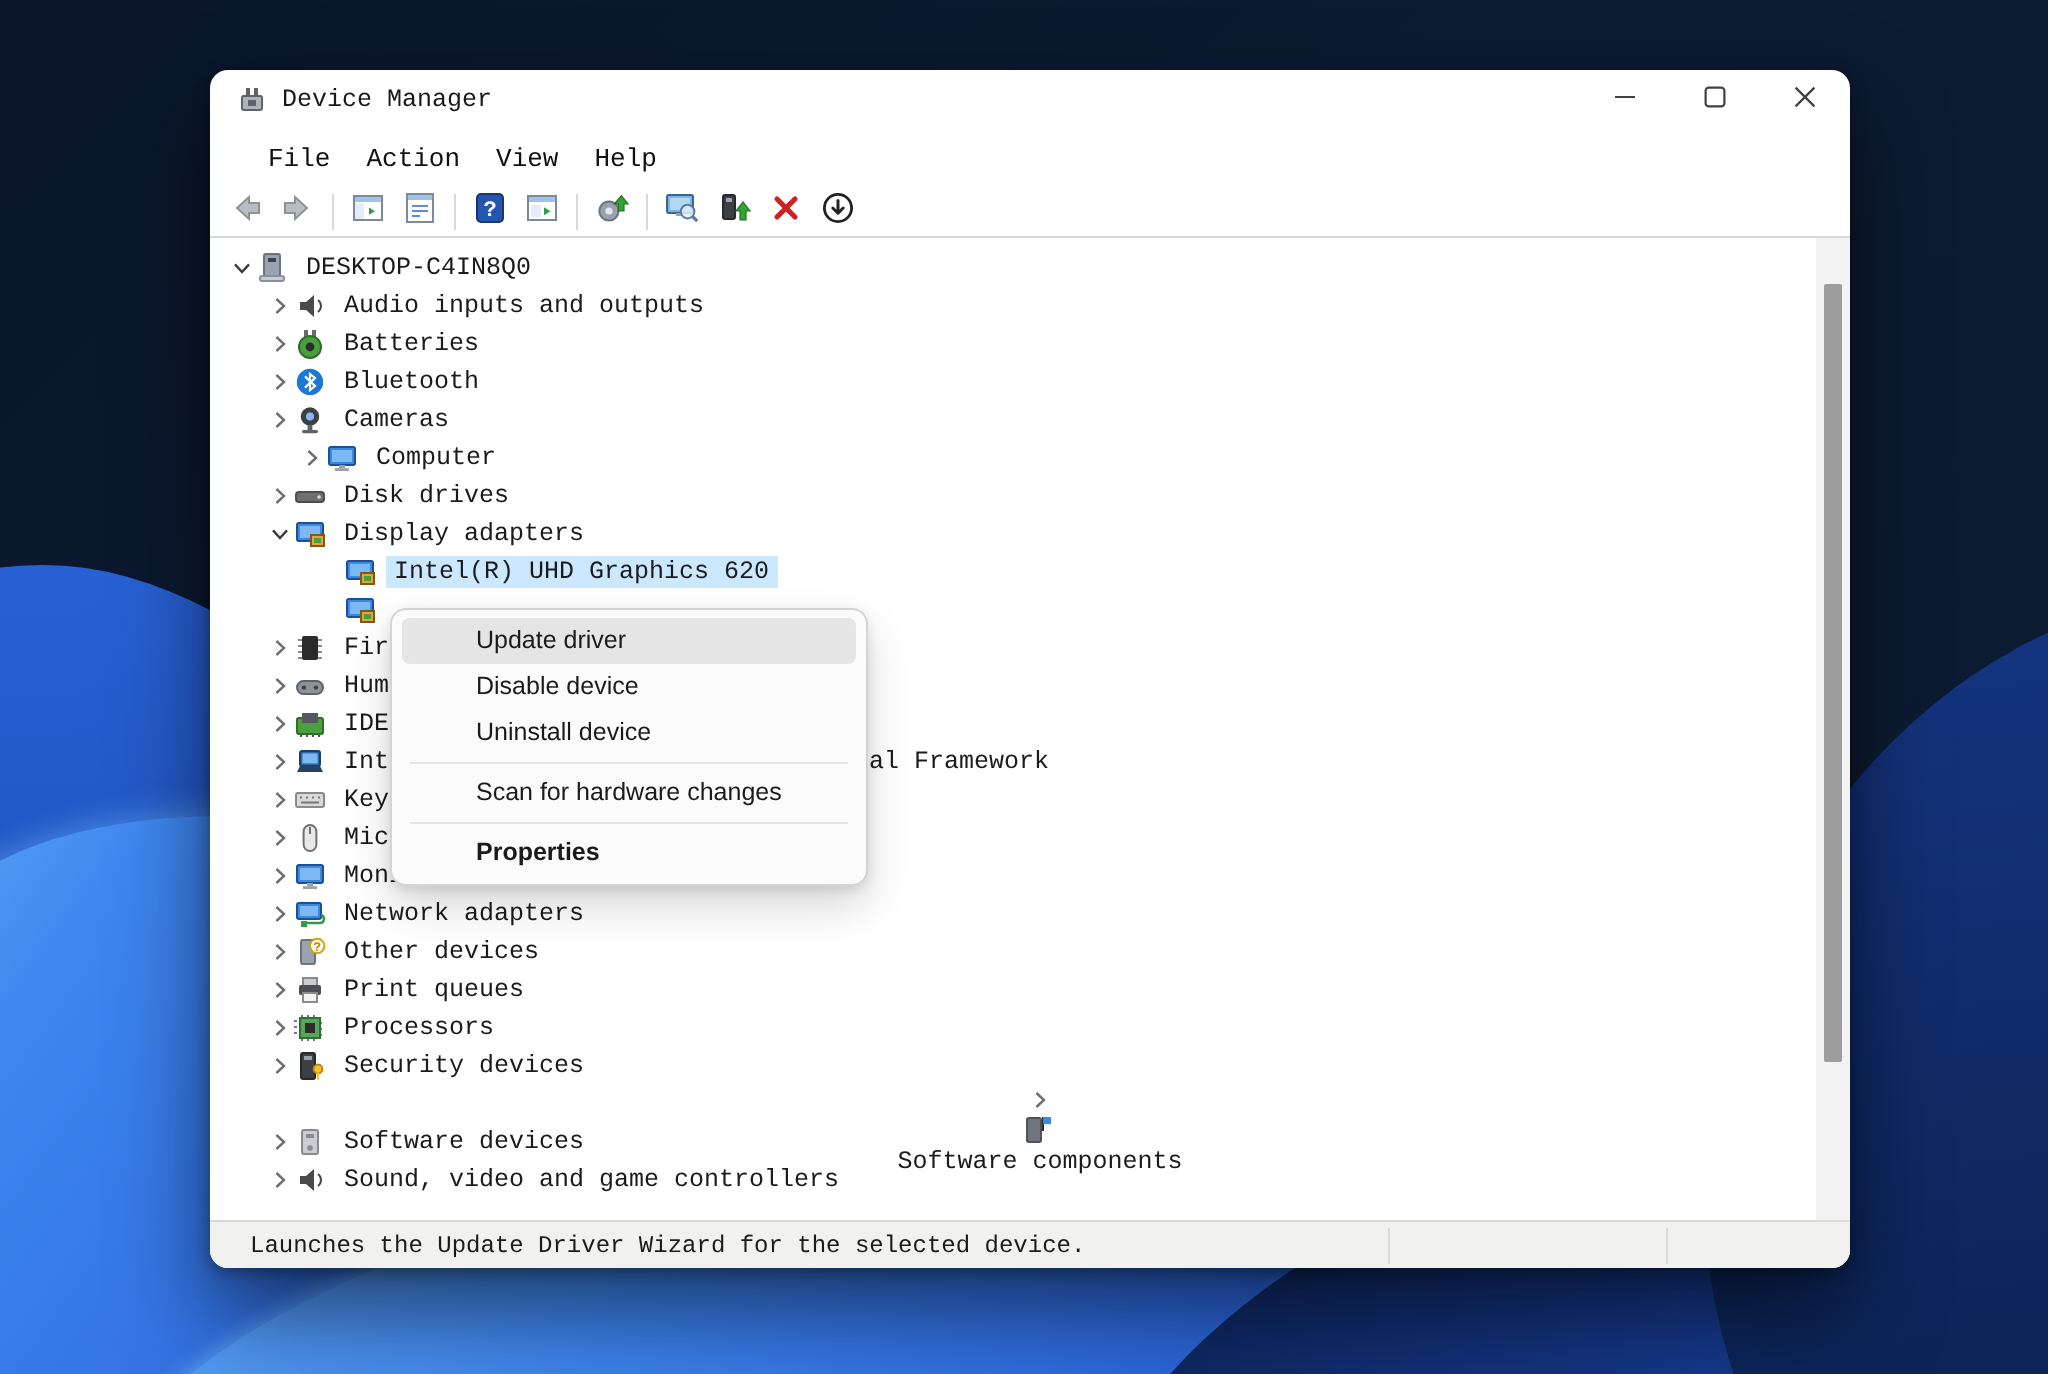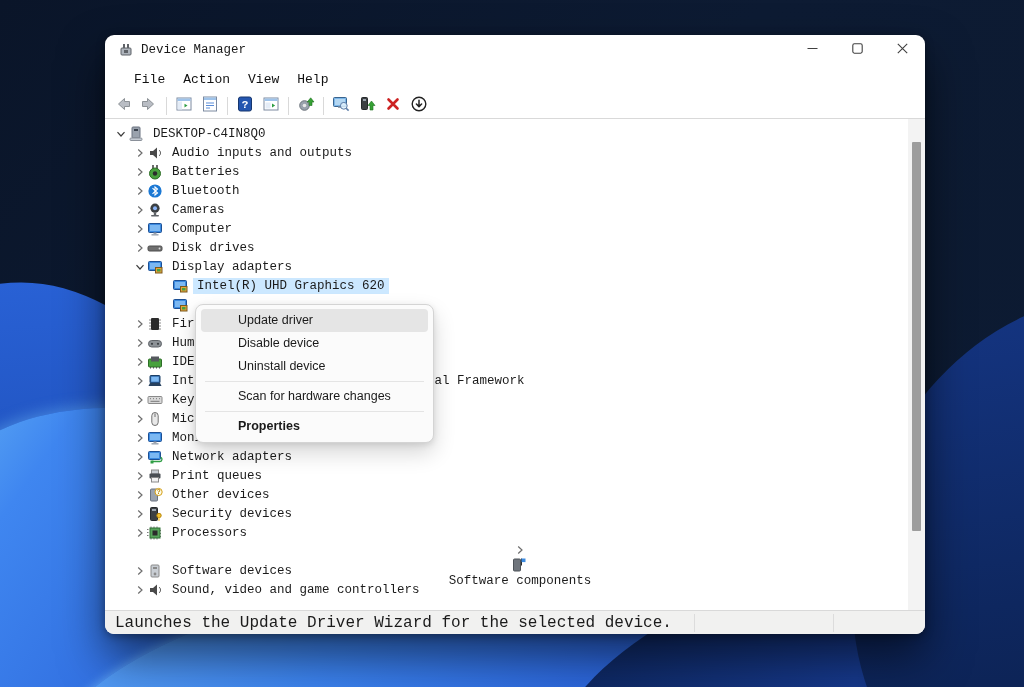--- a/index.html
+++ b/index.html
@@ -50,21 +50,21 @@
   .trow { height:19px; display:flex; align-items:center; white-space:nowrap; }
   .chev { width:15px; height:15px; display:inline-flex; align-items:center; justify-content:center; flex:0 0 15px; }
   .ticon { width:16px; height:16px; margin-right:5px; display:inline-flex; flex:0 0 16px; }
   .tlabel { padding:1px 4px; font-size:12.5px; color:#1b1b1b; }
   .trow.selected .tlabel { background:#cce8ff; }
 
   .scrolltrack { position:absolute; top:0; right:0; width:17px; bottom:0; background:#f3f3f3; }
   .scrollthumb { position:absolute; top:23px; right:4px; width:9px; height:389px; background:#9d9d9d; border-radius:1px; }
 
   .statusbar { position:relative; height:24px; background:#f1f1f0; border-top:1px solid #d9d9d9;
-    display:flex; align-items:center; padding-left:10px; font-size:16px; color:#1b1b1b; flex:0 0 auto; }
+    display:flex; align-items:center; padding-left:20px; font-size:12px; color:#1b1b1b; flex:0 0 auto; }
   .status-sep { position:absolute; top:3px; bottom:2px; width:1px; background:#dcdcdc; }
   .status-sep.s1 { left:589px; } .status-sep.s2 { left:728px; }
 
   
   .context-menu { position:absolute; left:195px; top:304px; width:239px; z-index:30;
     background:#fbfbfb; border:1px solid #d4d4d4; border-radius:8px; padding:4px 0;
     box-shadow:0 10px 22px rgba(0,0,0,.16), 0 2px 6px rgba(0,0,0,.10); font-size:12.5px; color:#1a1a1a; }
   .cm-item { height:23px; line-height:23px; padding-left:37px; margin:0 5px; border-radius:4px; }
   .cm-item.hover { background:#e5e5e5; }
   .cm-item.bold { font-weight:700; }
@@ -265,21 +265,21 @@
           <span class="ticon">
             <svg width="16" height="16" viewBox="0 0 16 16">
               <circle cx="8" cy="6.2" r="4.6" fill="#3c4043"></circle>
               <circle cx="8" cy="6.2" r="2" fill="#8ab4f8"></circle>
               <rect x="6.8" y="10.4" width="2.4" height="2.6" fill="#5f6368"></rect>
               <rect x="4" y="13" width="8" height="1.6" rx=".8" fill="#5f6368"></rect>
             </svg>
           </span>
           <span class="tlabel">Cameras</span>
         </div>
-        <div class="trow" style="padding-left: 27px;">
+        <div class="trow" style="padding-left: 43px;">
           <span class="chev">
             <svg width="10" height="10" viewBox="0 0 10 10">
               <path d="M3.2 1.5 7 5 3.2 8.5" stroke="#6e6e6e" fill="none" stroke-width="1.2"></path>
             </svg>
           </span>
           <span class="ticon">
             <svg width="16" height="16" viewBox="0 0 16 16">
               <rect x="1.5" y="2.5" width="13" height="9" rx="1" fill="#3b8ae0" stroke="#1c4f94"></rect>
               <rect x="3" y="4" width="10" height="6" fill="#7cb8f2"></rect>
               <rect x="6.5" y="11.5" width="3" height="1.6" fill="#9aa2ad"></rect>
@@ -462,72 +462,72 @@
           <span class="tlabel">Network adapters</span>
         </div>
         <div class="trow" style="padding-left: 27px;">
           <span class="chev">
             <svg width="10" height="10" viewBox="0 0 10 10">
               <path d="M3.2 1.5 7 5 3.2 8.5" stroke="#6e6e6e" fill="none" stroke-width="1.2"></path>
             </svg>
           </span>
           <span class="ticon">
             <svg width="16" height="16" viewBox="0 0 16 16">
+              <rect x="3.5" y="2" width="7" height="12" rx="1" fill="#9aa2ad" stroke="#6b7380"></rect>
+              <circle cx="11.6" cy="5" r="3.6" fill="#fffbe8" stroke="#d4a017"></circle>
+              <text x="11.6" y="7.4" text-anchor="middle" font-size="6.5" font-weight="bold" fill="#b8860b">?</text>
+            </svg>
+          </span>
+          <span class="tlabel">Other devices</span>
+        </div>
+        <div class="trow" style="padding-left: 27px;">
+          <span class="chev">
+            <svg width="10" height="10" viewBox="0 0 10 10">
+              <path d="M3.2 1.5 7 5 3.2 8.5" stroke="#6e6e6e" fill="none" stroke-width="1.2"></path>
+            </svg>
+          </span>
+          <span class="ticon">
+            <svg width="16" height="16" viewBox="0 0 16 16">
               <rect x="4.5" y="2" width="7" height="4" fill="#c9ced4" stroke="#8a8a8a"></rect>
               <rect x="2.5" y="5.5" width="11" height="5" rx="1" fill="#4a4f54"></rect>
               <rect x="4.5" y="9.5" width="7" height="4.5" fill="#f2f2f2" stroke="#8a8a8a"></rect>
             </svg>
           </span>
           <span class="tlabel">Print queues</span>
         </div>
         <div class="trow" style="padding-left: 27px;">
           <span class="chev">
             <svg width="10" height="10" viewBox="0 0 10 10">
               <path d="M3.2 1.5 7 5 3.2 8.5" stroke="#6e6e6e" fill="none" stroke-width="1.2"></path>
             </svg>
           </span>
           <span class="ticon">
             <svg width="16" height="16" viewBox="0 0 16 16">
-              <rect x="3.5" y="2" width="7" height="12" rx="1" fill="#9aa2ad" stroke="#6b7380"></rect>
-              <circle cx="11.6" cy="5" r="3.6" fill="#fffbe8" stroke="#d4a017"></circle>
-              <text x="11.6" y="7.4" text-anchor="middle" font-size="6.5" font-weight="bold" fill="#b8860b">?</text>
-            </svg>
-          </span>
-          <span class="tlabel">Other devices</span>
+              <path d="M4 1.5v2m3-2v2m3-2v2m2 2h2m-2 3h2m-2 3h2M4 12.5v2m3-2v2m3-2v2m-8.5-10h-2m2 3h-2m2 3h-2" stroke="#7a7a7a"></path>
+              <rect x="3" y="3" width="10" height="10" fill="#58a55c" stroke="#2f6f33"></rect>
+              <rect x="5.5" y="5.5" width="5" height="5" fill="#2b2b2b"></rect>
+            </svg>
+          </span>
+          <span class="tlabel">Processors</span>
         </div>
         <div class="trow" style="padding-left: 27px;">
           <span class="chev">
             <svg width="10" height="10" viewBox="0 0 10 10">
               <path d="M3.2 1.5 7 5 3.2 8.5" stroke="#6e6e6e" fill="none" stroke-width="1.2"></path>
             </svg>
           </span>
           <span class="ticon">
             <svg width="16" height="16" viewBox="0 0 16 16">
               <rect x="3.5" y="1.5" width="7" height="13" rx="1" fill="#3c4043" stroke="#26292c"></rect>
               <rect x="5" y="3" width="4" height="2" fill="#9aa2ad"></rect>
               <circle cx="12" cy="9.5" r="2.2" fill="#f2c12e" stroke="#b8860b"></circle>
               <rect x="11.4" y="11.2" width="1.2" height="3.6" fill="#f2c12e"></rect>
             </svg>
           </span>
           <span class="tlabel">Security devices</span>
-        </div>
-        <div class="trow" style="padding-left: 27px;">
-          <span class="chev">
-            <svg width="10" height="10" viewBox="0 0 10 10">
-              <path d="M3.2 1.5 7 5 3.2 8.5" stroke="#6e6e6e" fill="none" stroke-width="1.2"></path>
-            </svg>
-          </span>
-          <span class="ticon">
-            <svg width="16" height="16" viewBox="0 0 16 16">
-              <path d="M4 1.5v2m3-2v2m3-2v2m2 2h2m-2 3h2m-2 3h2M4 12.5v2m3-2v2m3-2v2m-8.5-10h-2m2 3h-2m2 3h-2" stroke="#7a7a7a"></path>
-              <rect x="3" y="3" width="10" height="10" fill="#58a55c" stroke="#2f6f33"></rect>
-              <rect x="5.5" y="5.5" width="5" height="5" fill="#2b2b2b"></rect>
-            </svg>
-          </span>
-          <span class="tlabel">Processors</span>
         </div>
         <div class="trow" style="padding-left: 27px; flex-direction: column;">
           <span class="chev">
             <svg width="10" height="10" viewBox="0 0 10 10">
               <path d="M3.2 1.5 7 5 3.2 8.5" stroke="#6e6e6e" fill="none" stroke-width="1.2"></path>
             </svg>
           </span>
           <span class="ticon">
             <svg width="16" height="16" viewBox="0 0 16 16">
               <rect x="3.5" y="2" width="7" height="12" rx="1" fill="#6f757c" stroke="#4d5359"></rect>

